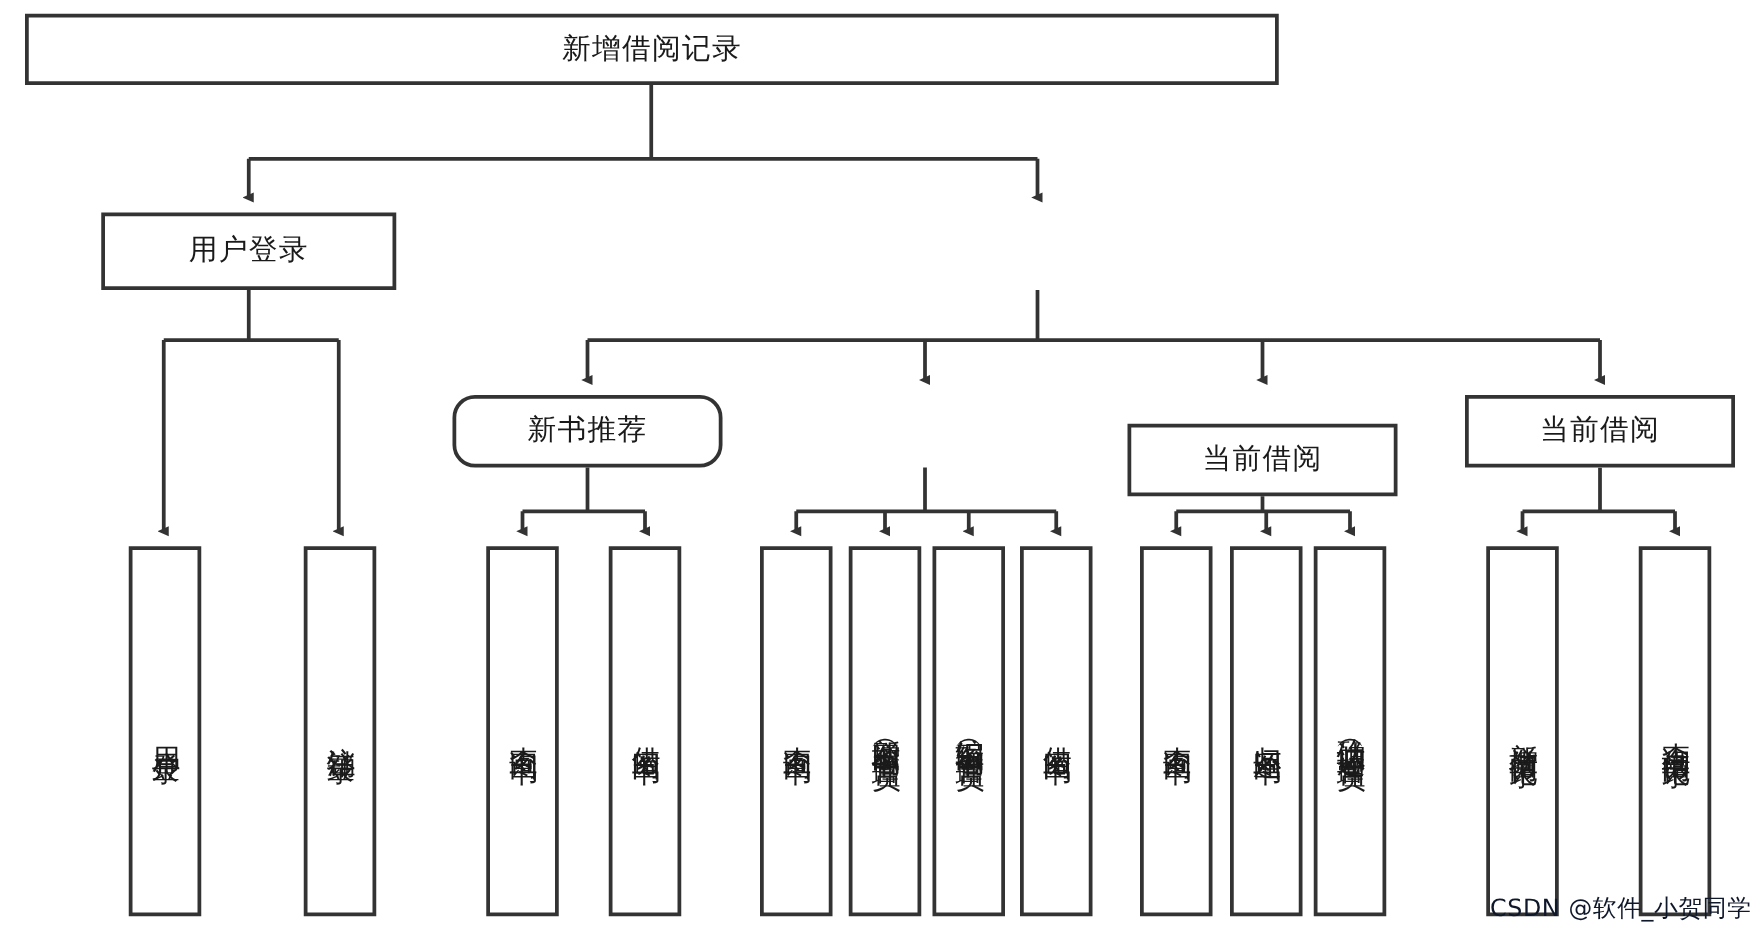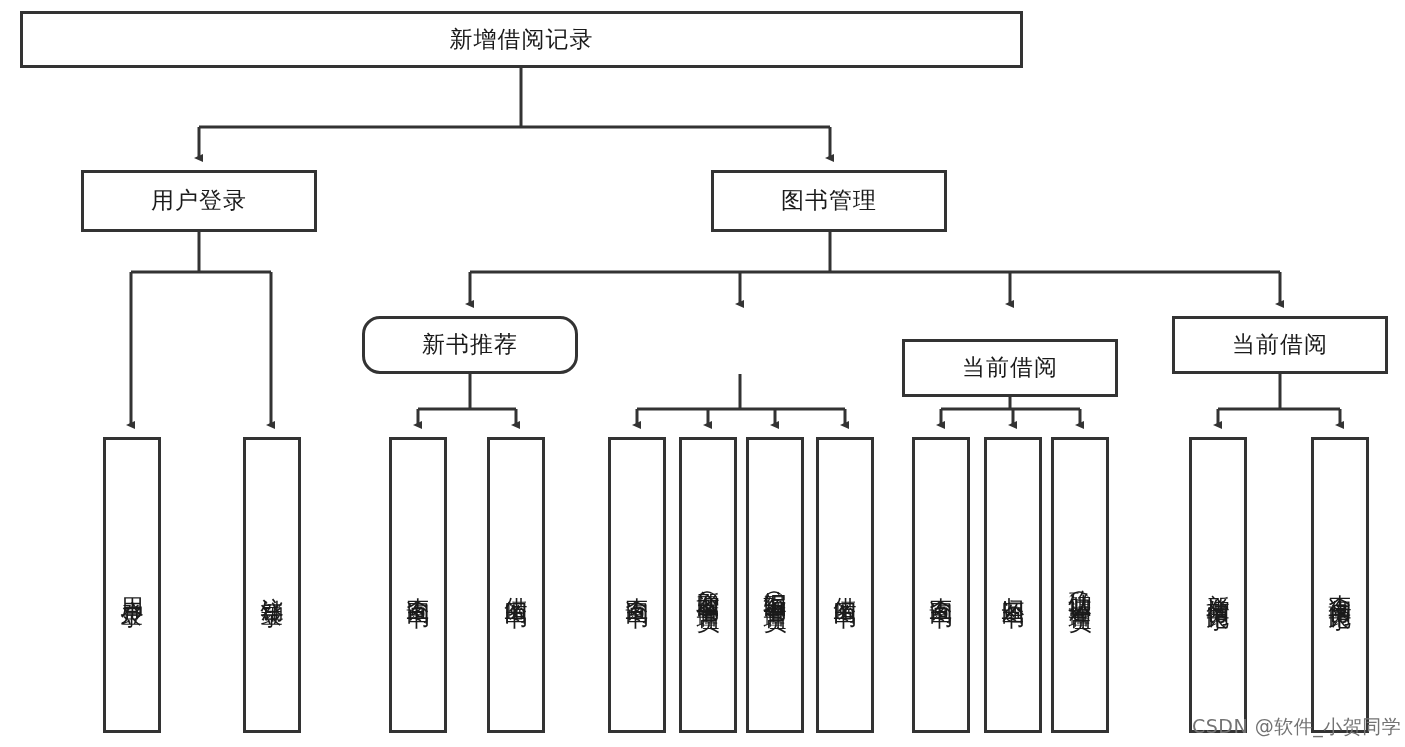--- a/index.html
+++ b/index.html
@@ -51,21 +51,21 @@
     justify-content: center;
     padding: 6px 0;
   }
   .node.vert .vtext {
     writing-mode: vertical-rl;
     text-orientation: upright;
     white-space: nowrap;
   }
   .watermark {
     position: absolute;
-    color: #737373;
+    color: #0f172a;
     font-size: 19px;
     letter-spacing: 0.5px;
     white-space: nowrap;
     user-select: none;
   }
 </style>
 </head>
 <body>
 
 <div id="canvas">
@@ -120,23 +120,20 @@
     </g>
   </svg>
 
   <div class="node horiz" style="left:20px; top:11px; width:1003px; height:57px;">
     <span>新增借阅记录</span>
   </div>
 
   <div class="node horiz" style="left:81px; top:170px; width:236px; height:62px;">
     <span>用户登录</span>
   </div>
-  <div class="node horiz" style="left:711px; top:170px; width:236px; height:62px;">
-    <span>图书管理</span>
-  </div>
 
   <div class="node horiz" style="left:362px; top:316px; width:216px; height:58px;border-radius:18px;">
     <span>新书推荐</span>
   </div>
   <div class="node horiz" style="left:902px; top:316px; width:216px; height:58px;margin-top:23px;">
     <span>当前借阅</span>
   </div>
   <div class="node horiz" style="left:1172px; top:316px; width:216px; height:58px;">
     <span>当前借阅</span>
   </div>

